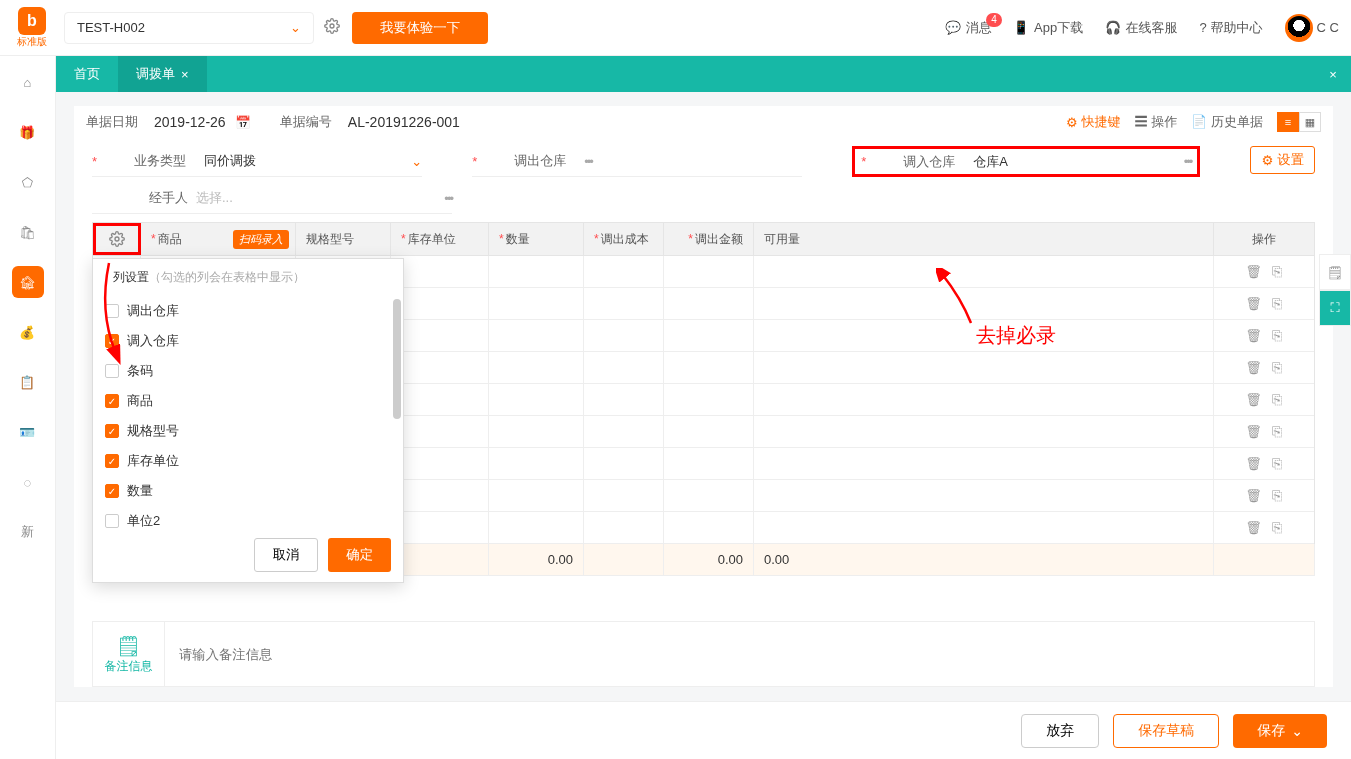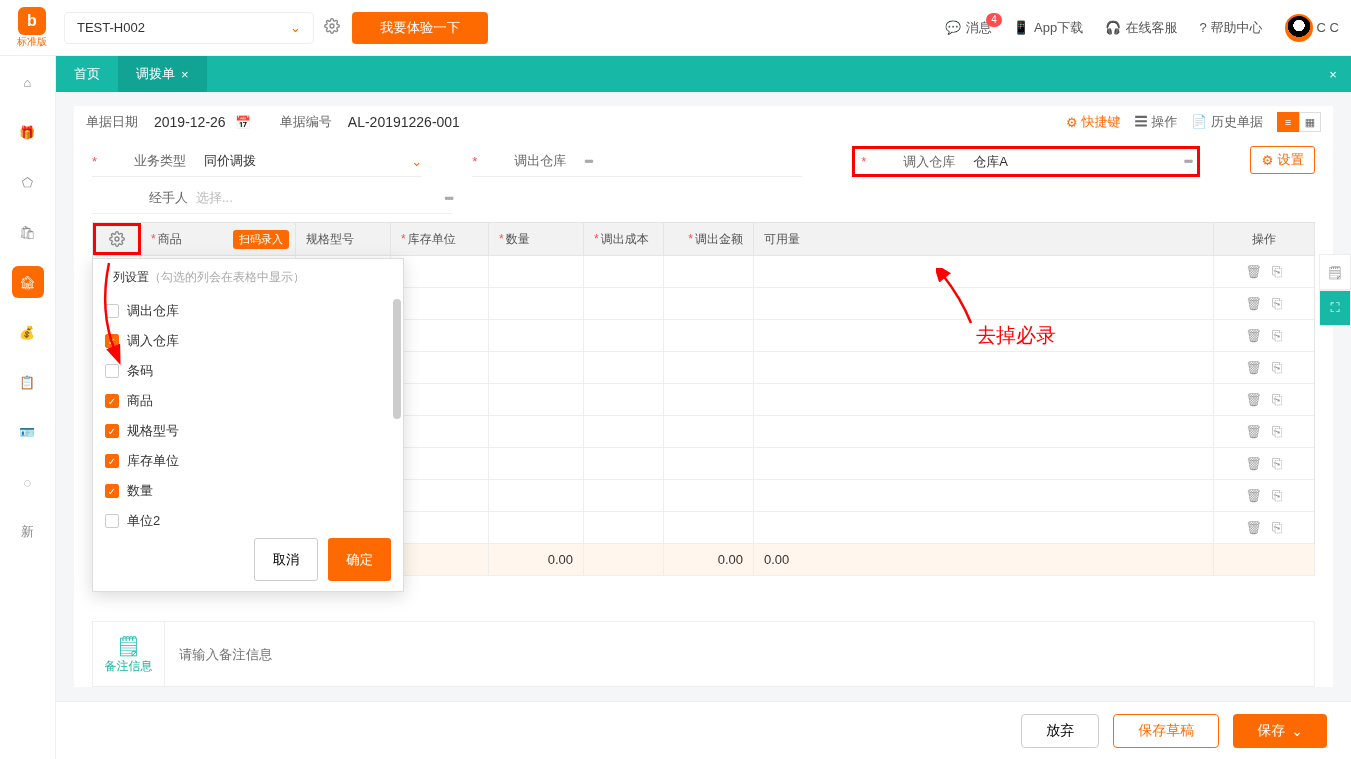--- a/index.html
+++ b/index.html
@@ -65,21 +65,21 @@
 .anno-text { position: absolute; left: 920px; top: 230px; color: #ff0000; font-size: 20px; z-index: 10; }
 .anno-arrow { position: absolute; left: 880px; top: 176px; z-index: 10; pointer-events: none; }
 
 
 .tablewrap { margin: 8px 18px 0; flex: 1; position: relative; }
 .thead { display: flex; background: #f2f2f2; height: 34px; align-items: stretch; border: 1px solid #e5e5e5; }
 .th { display: flex; align-items: center; padding: 0 10px; border-right: 1px solid #e5e5e5; font-size: 12px; color: #555; }
 .th .req { color: #ff4d4f; margin-right: 2px; }
 .th.gear { width: 48px; justify-content: center; border: 3px solid #ff0000; position: relative; z-index: 5; }
 .th.c-prod { width: 155px; position: relative; }
-.scan-btn { background: #ff6a00; color: #fff; font-size: 11px; padding: 2px 6px; border-radius: 3px; position: absolute; right: 6px; }
+.scan-btn { background: #ff6a00; color: #fff; font-size: 11px; padding: 2px 6px; border-radius: 3px; position: absolute; right: 6px; font-style: italic; }
 .th.c-spec { width: 95px; }
 .th.c-unit { width: 98px; }
 .th.c-qty { width: 95px; }
 .th.c-cost { width: 80px; }
 .th.c-amt { width: 90px; justify-content: flex-end; }
 .th.c-avail { flex: 1; }
 .th.c-op { width: 100px; justify-content: center; border-right: none; }
 .tbody { border-left: 1px solid #e5e5e5; border-right: 1px solid #e5e5e5; }
 .tr { display: flex; height: 32px; border-bottom: 1px solid #eee; }
 .td { border-right: 1px solid #eee; padding: 0 10px; display: flex; align-items: center; }
@@ -96,21 +96,21 @@
 
 
 .popover { position: absolute; left: 0; top: 36px; width: 312px; background: #fff; border: 1px solid #ddd; box-shadow: 0 4px 16px rgba(0,0,0,0.15); z-index: 20; }
 .pop-head { padding: 10px 20px; font-size: 12px; color: #333; }
 .pop-head .hint { color: #aaa; }
 .pop-list { max-height: 232px; overflow-y: auto; padding: 0 12px; }
 .pop-item { display: flex; align-items: center; gap: 8px; padding: 6px 0; }
 .chk { width: 14px; height: 14px; border: 1px solid #ccc; border-radius: 2px; display: inline-flex; align-items: center; justify-content: center; font-size: 10px; color: #fff; }
 .chk.on { background: #ff6a00; border-color: #ff6a00; }
 .pop-foot { display: flex; justify-content: flex-end; gap: 10px; padding: 10px 12px; }
-.pop-foot button { height: 43px; padding: 0 18px; border-radius: 3px; cursor: pointer; }
+.pop-foot button { height: 34px; padding: 0 18px; border-radius: 3px; cursor: pointer; }
 .btn-cancel { background: #fff; border: 1px solid #ccc; }
 .btn-ok { background: #ff6a00; color: #fff; border: none; }
 .pop-scroll { position: absolute; right: 2px; top: 40px; width: 8px; height: 230px; }
 .pop-scroll-thumb { background: #ccc; border-radius: 4px; width: 8px; height: 120px; }
 
 
 .anno-arrow2 { position: absolute; left: -2px; top: 2px; z-index: 25; pointer-events: none; }
 
 
 .remark { margin: 10px 18px 0; border: 1px solid #eee; display: flex; height: 66px; background: #fff; }

